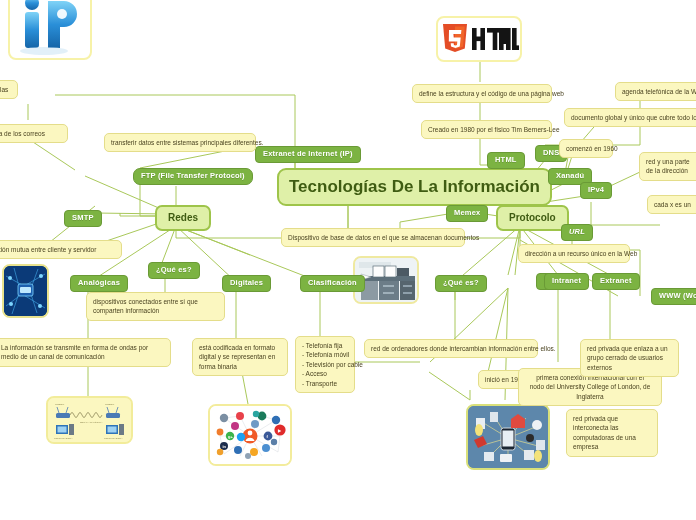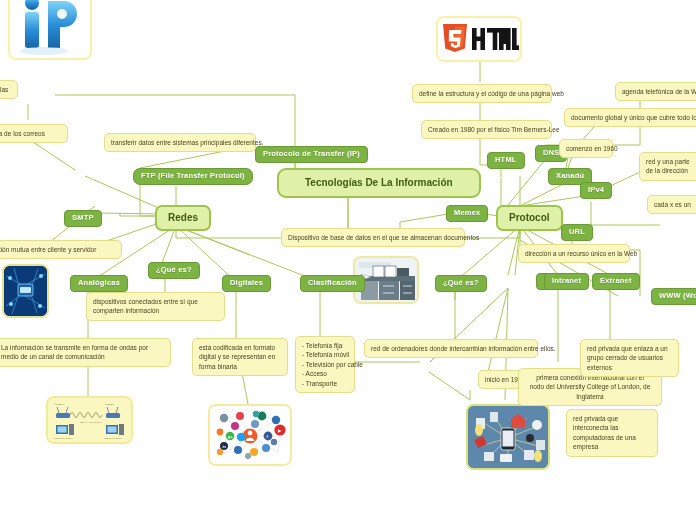--- a/index.html
+++ b/index.html
@@ -35,21 +35,21 @@
   
   .ltgreen{
     background:#dff0a8;
     border:2px solid #9ec44a;
     border-radius:7px;
     color:#3f5c12;
     font-weight:bold;
     padding:5px 11px;
     font-size:10px;
   }
-  .ltgreen.big{font-size:10px;padding:7px 26px;border-radius:9px;}
+  .ltgreen.big{font-size:17px;padding:7px 10px;border-radius:9px;}
   
   .note{
     background:#fbf7c0;
     border:1px solid #e4dd8a;
     border-radius:5px;
     color:#4a4320;
     font-size:6.5px;
     padding:4px 6px;
     white-space:normal;
     line-height:1.45;
@@ -327,25 +327,25 @@
 
   <div class="node ltgreen big" style="left:277px;top:168px;">
     <span>Tecnologías De La Información</span>
   </div>
 
   <div class="node ltgreen" style="left:155px;top:205px;">
     <span>Redes</span>
   </div>
 
   <div class="node ltgreen" style="left:496px;top:205px;">
-    <span>Protocol</span>
+    <span>Protocolo</span>
   </div>
 
   <div class="node green" style="left:255px;top:146px;">
-    <span>Protocolo de Transfer (IP)</span>
+    <span>Extranet de Internet (IP)</span>
   </div>
 
   <div class="node green" style="left:133px;top:168px;border-radius:7px;">
     <span>FTP (File Transfer Protocol)</span>
   </div>
 
   <div class="node green" style="left:64px;top:166px;margin-top:44px;">
     <span>SMTP</span>
   </div>
 
@@ -383,21 +383,21 @@
   </div>
 
   <div class="node green" style="left:548px;top:168px;">
     <span>Xanadú</span>
   </div>
 
   <div class="node green" style="left:580px;top:182px;">
     <span>IPv4</span>
   </div>
 
-  <div class="node green" style="left:561px;top:224px;">
+  <div class="node green" style="left:561px;top:224px;font-style:italic;">
     <span>URL</span>
   </div>
 
   <div class="node green" style="left:492px;top:273px;margin-left:44px;">
     <span>Arpanet</span>
   </div>
 
   <div class="node green" style="left:544px;top:273px;">
     <span>Intranet</span>
   </div>

